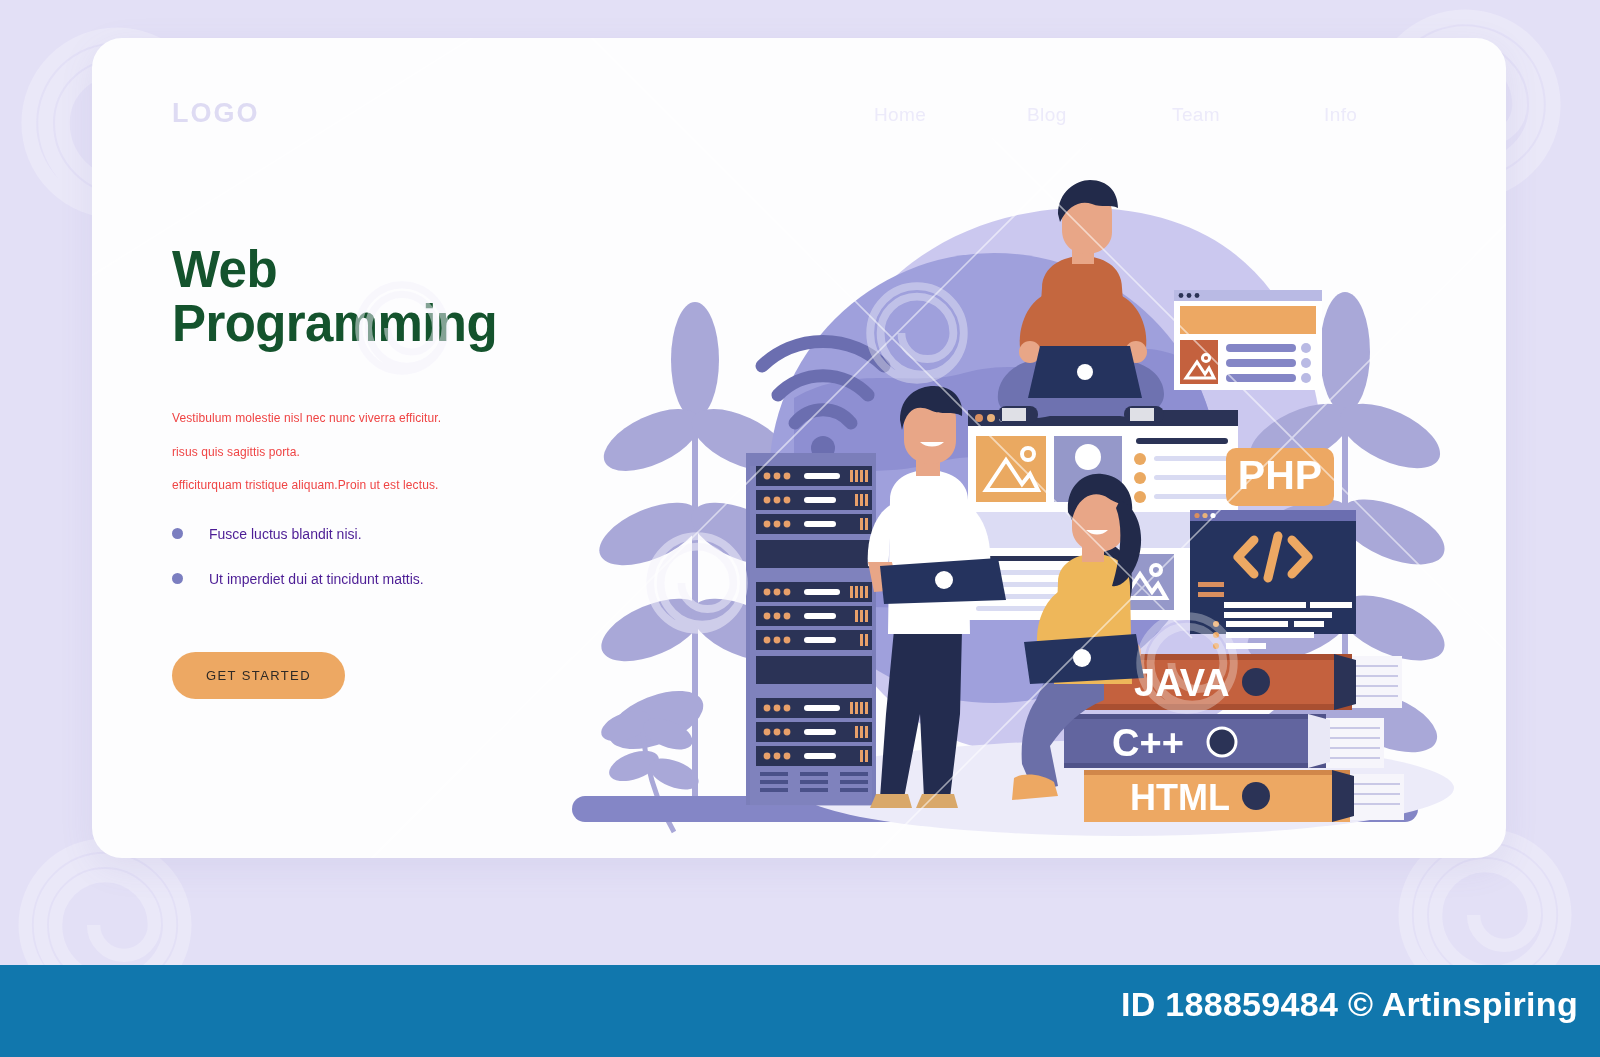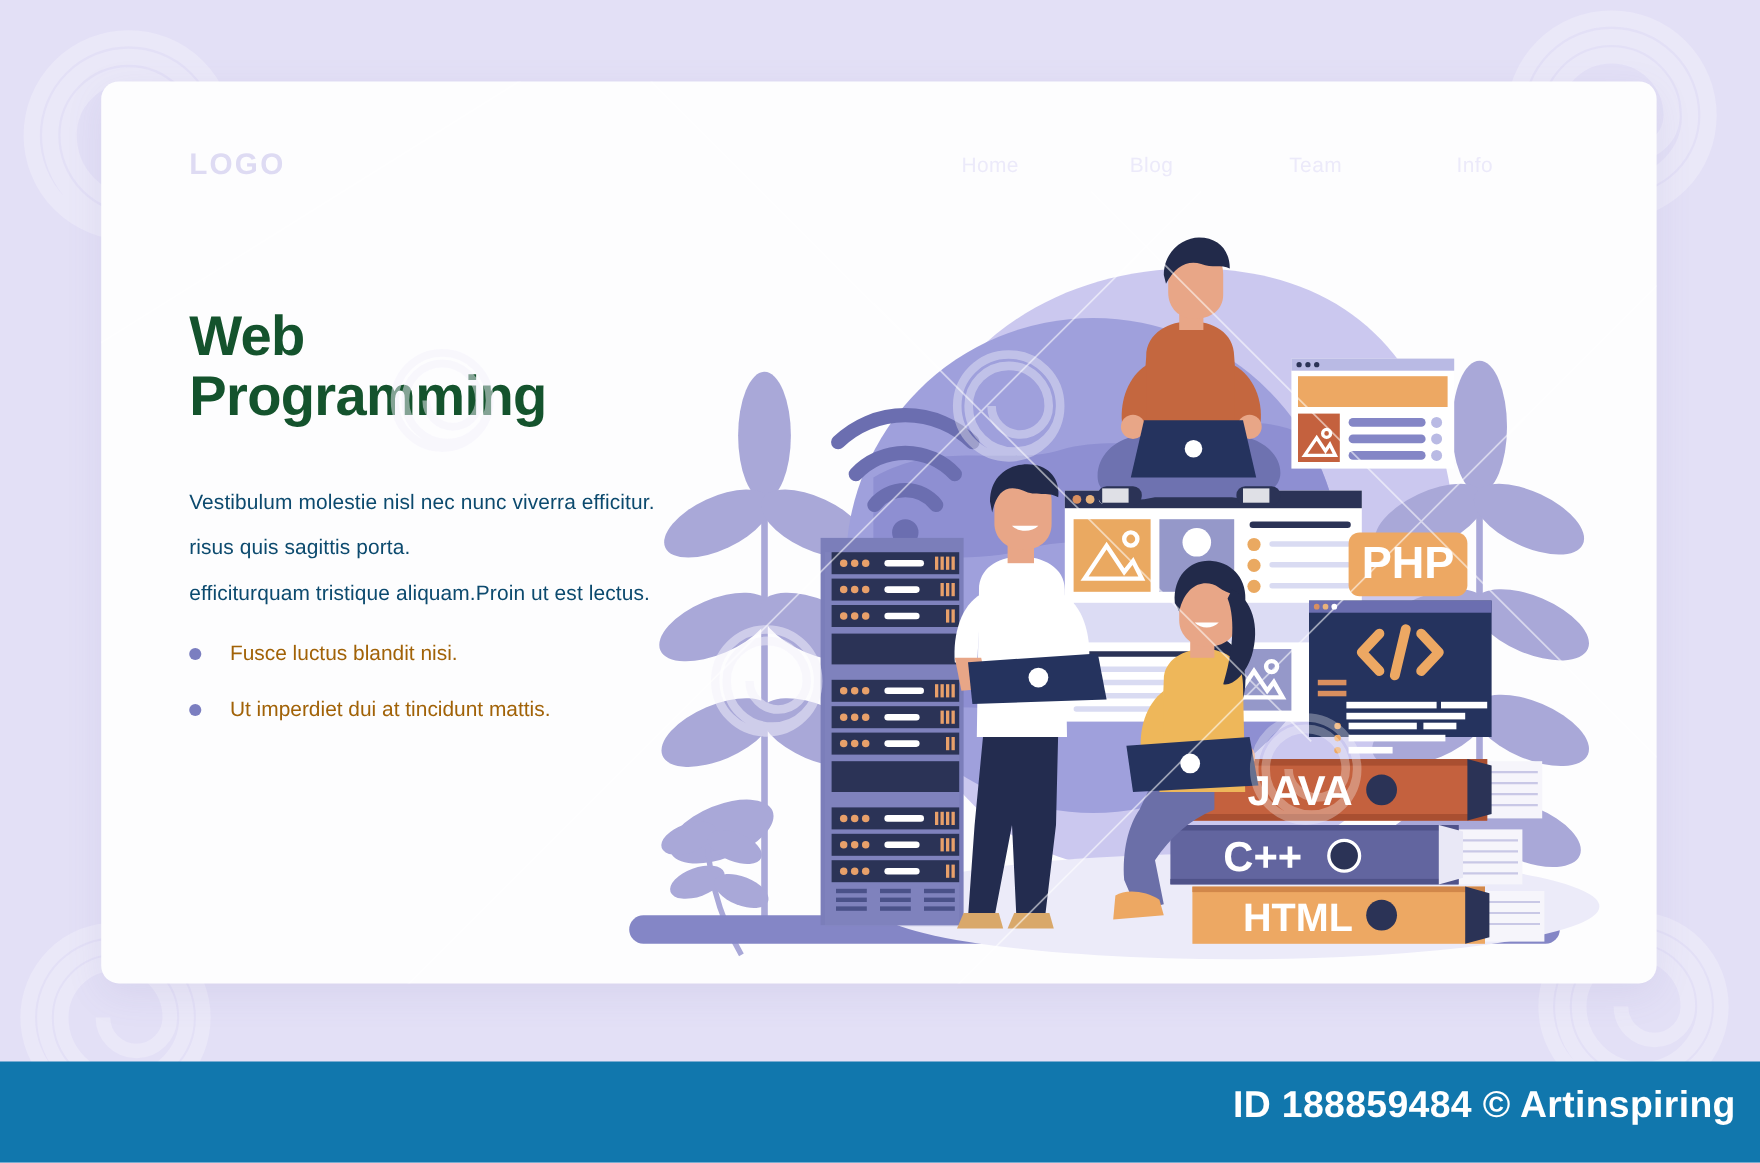--- a/index.html
+++ b/index.html
@@ -14,24 +14,23 @@
   .wm { position: absolute; pointer-events: none; opacity: .5; }
   .wm svg { display: block; }
 
   .wm-diag { position:absolute; inset:0; pointer-events:none; }
 
   
   .card {
     position: absolute; left: 92px; top: 38px;
     width: 1414px; height: 820px;
     background: #fdfdfe;
-    border-radius: 16px;
+    border-radius: 30px;
     box-shadow: 0 10px 34px rgba(120,110,180,.10);
     overflow: hidden;
-    margin-top: 36px;
   }
 
   
   .logo {
     position: absolute; left: 80px; top: 60px;
     font-size: 27px; font-weight: 700; letter-spacing: 2px;
     color: #dedbf3;
   }
   .nav { position: absolute; top: 66px; left: 760px; width: 580px; }
   .nav-item {
@@ -44,30 +43,30 @@
   .nav-item:nth-child(4) { left: 472px; }
 
   
   .copy { position: absolute; left: 80px; top: 205px; width: 430px; }
   .title {
     font-size: 51px; font-weight: 700; color: #14532d;
     letter-spacing: -.6px; line-height: 1.05;
   }
   .para { margin-top: 62px; }
   .para p {
-    font-size: 19px; color: #0c4a6e; line-height: 1.05;
+    font-size: 12px; color: #ef4444; line-height: 1.05;
     margin-bottom: 21px; letter-spacing: .1px;
   }
   .bullets { margin-top: 34px; }
   .bullet { display: flex; align-items: center; margin-bottom: 29px; }
   .dot {
     width: 11px; height: 11px; border-radius: 50%;
     background: #7b7ec0; margin-right: 26px; flex: 0 0 auto;
   }
-  .bullet span.txt { font-size: 19px; color: #a16207; }
+  .bullet span.txt { font-size: 14px; color: #4c1d95; }
   .cta {
     margin-top: 36px; display: inline-block;
     background: #eda863; color: #2f2a26;
     border: none; border-radius: 26px;
     padding: 16px 34px; font-size: 13px; font-weight: 500;
     letter-spacing: 1.4px; cursor: pointer;
     font-family: "Liberation Sans", sans-serif;
   }
 
   
@@ -136,20 +135,21 @@
     <div class="bullets">
       <div class="bullet">
         <span class="dot"></span>
         <span class="txt">Fusce luctus blandit nisi.</span>
       </div>
       <div class="bullet">
         <span class="dot"></span>
         <span class="txt">Ut imperdiet dui at tincidunt mattis.</span>
       </div>
     </div>
+    <button class="cta">GET STARTED</button>
   </div>
 
   <div class="illu">
     <svg width="900" height="690" viewBox="0 0 900 690">
       <defs>
         <clipPath id="globeClip">
             <circle cx="430" cy="330" r="225"></circle>
           </clipPath>
       </defs>
 

